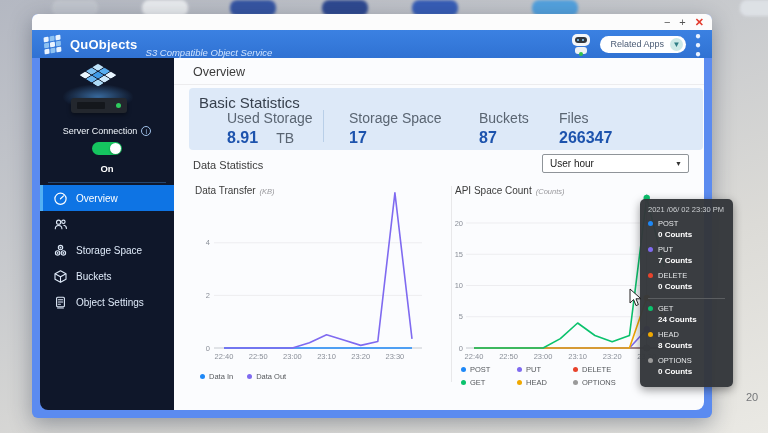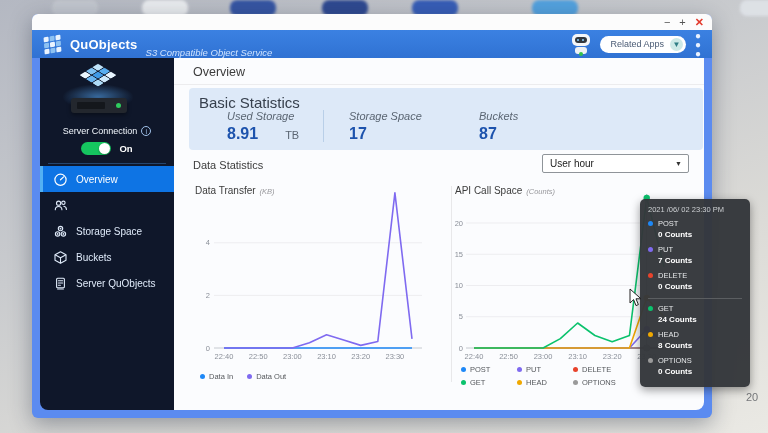--- a/index.html
+++ b/index.html
@@ -71,21 +71,21 @@
   .holo i:nth-child(7){background:#eaf6ff;} .holo i:nth-child(8){background:#6ab6f2;}
   .holo i:nth-child(9){background:#aedcf8;}
   .nas { position:absolute; left:31px; top:40px; width:56px; height:15px; background:#23272e;
     border-radius:3px; box-shadow:0 2px 4px rgba(0,0,0,.4); }
   .nas .screen { position:absolute; left:6px; top:4px; width:28px; height:7px; background:#14171c; border-radius:1px; }
   .nas .led { position:absolute; right:6px; top:5px; width:5px; height:5px; background:#2ecb5e; border-radius:50%; }
   .conn-row { display:flex; align-items:center; justify-content:center; gap:4px; margin-top:6px; }
   .conn-label { font-size:9px; color:#f2f7fd; }
   .info-icon { width:10px; height:10px; border:1px solid #9fc0e8; border-radius:50%;
     font-size:7px; line-height:9px; text-align:center; color:#9fc0e8; }
-  .toggle-row { display:flex; align-items:center; justify-content:center; gap:8px; margin-top:6px; }
+  .toggle-row { display:flex; align-items:center; justify-content:center; gap:8px; margin-top:6px;flex-direction:column; }
   .toggle { width:30px; height:13px; background:#15c55f; border-radius:7px; position:relative; cursor:pointer; }
   .toggle .knob { position:absolute; right:1px; top:1px; width:11px; height:11px; background:#fff; border-radius:50%;
     box-shadow:0 1px 2px rgba(0,0,0,.3); }
   .toggle-state { font-size:9.5px; font-weight:bold; color:#fff; }
   .side-divider { height:1px; background:#24466f; margin:8px 8px 0 8px; }
 
   .menu { margin-top:2px; }
   .menu-item { height:26px; display:flex; align-items:center; gap:8px; padding-left:13px;
     font-size:10px; color:#dfeaf9; cursor:pointer; }
   .menu-item svg { flex:0 0 auto; }
@@ -93,23 +93,23 @@
 
   
   .content { flex:1; background:#fbfcfe; border-radius:0 0 8px 0; position:relative; overflow:hidden; }
   .page-title { position:absolute; left:19px; top:7px; font-size:12.5px; color:#3c3c3c; }
   .title-rule { position:absolute; left:0; right:0; top:26px; height:1px; background:#ececee; }
 
   .stats-card { position:absolute; left:15px; top:30px; width:514px; height:62px;
     background:#dde9f8; border-radius:4px; }
   .stats-card .card-title { position:absolute; left:10px; top:6px; font-size:15px; color:#37404d; }
   .stat { position:absolute; top:22px; }
-  .stat .s-label { font-size:11px; color:#5a6572;font-style:italic; }
+  .stat .s-label { font-size:14px; color:#5a6572; }
   .stat .s-value { font-size:16px; font-weight:bold; color:#1d53ad; margin-top:3px; }
-  .stat .s-unit { font-size:11px; font-weight:normal; color:#5a6572; margin-left:27px; }
+  .stat .s-unit { font-size:14px; font-weight:normal; color:#5a6572; margin-left:18px; }
   .stat-divider { position:absolute; left:134px; top:22px; height:32px; width:1px; background:#b9cfe8; }
 
   .section-label { position:absolute; left:19px; top:101px; font-size:11px; color:#3c3c3c; }
   .range-select { position:absolute; left:368px; top:96px; width:147px; height:19px; background:#fff;
     border:1px solid #8f9499; border-radius:2px; display:flex; align-items:center; justify-content:space-between;
     padding:0 6px 0 7px; font-size:10px; color:#222; cursor:pointer; }
   .range-select .arrow { font-size:7px; color:#333; }
 
   .chart-col-divider { position:absolute; left:277px; top:128px; height:196px; width:1px; background:#e8e8ea; }
   .chart-title { position:absolute; font-size:10px; color:#3b3b3b; }
@@ -121,21 +121,21 @@
   #chart2 { left:282px; top:130px; }
 
   .legend { position:absolute; display:flex; flex-wrap:wrap; }
   #legend1 { left:26px; top:312px; gap:14px; }
   #legend2 { left:287px; top:305px; width:180px; }
   .legend .item { display:flex; align-items:center; gap:4px; font-size:7.5px; color:#55585c; height:13px; }
   #legend2 .item { width:56px; }
   .legend .dot { width:5px; height:5px; border-radius:50%; }
 
   
-  .chart-tooltip { position:absolute; left:640px; top:199px; width:110px; z-index:60;
+  .chart-tooltip { position:absolute; left:640px; top:199px; width:93px; z-index:60;
     background:rgba(52,55,59,.97); border-radius:5px; padding:6px 8px 7px 8px;
     box-shadow:0 3px 10px rgba(0,0,0,.4); color:#fff; }
   .chart-tooltip .tt-title { font-size:7.5px; color:#cdd0d3; margin-bottom:3px; white-space:nowrap; }
   .tt-name { display:flex; align-items:center; gap:5px; height:13px; font-size:7.5px; color:#e6e8ea; }
   .tt-name .dot { width:5px; height:5px; border-radius:50%; flex:0 0 auto; }
   .tt-val { padding-left:10px; height:13px; font-size:8px; font-weight:bold; color:#fff; }
   .tt-divider { height:1px; background:#5b5e61; margin:3px 0; }
 
   
   .cursor { position:absolute; left:629px; top:288px; z-index:70; }
@@ -256,21 +256,21 @@
             <path d="M7.5 1.8 L13 4.8 V10.2 L7.5 13.2 L2 10.2 V4.8 Z"></path>
             <path d="M2 4.8 L7.5 7.8 L13 4.8 M7.5 7.8 V13.2"></path>
           </svg>
           <span>Buckets</span>
         </div>
         <div class="menu-item">
           <svg width="15" height="15" viewBox="0 0 15 15" fill="none" stroke="#dfeaf9" stroke-width="1.1" stroke-linecap="round">
             <rect x="3.6" y="2.2" width="7.8" height="9.6" rx="1"></rect>
             <path d="M5.4 4.8h4.2 M5.4 7h4.2 M5.4 9.2h2 M4.6 13h5.8"></path>
           </svg>
-          <span>Server QuObjects</span>
+          <span>Object Settings</span>
         </div>
       </div>
     </div>
 
     <div class="content">
       <div class="page-title">Overview</div>
       <div class="title-rule"></div>
 
       <div class="stats-card">
         <div class="card-title">Basic Statistics</div>
@@ -279,20 +279,24 @@
           <div class="s-value"><span>8.91</span><span class="s-unit">TB</span></div>
         </div>
         <div class="stat-divider"></div>
         <div class="stat" style="left:160px">
           <div class="s-label">Storage Space</div>
           <div class="s-value">17</div>
         </div>
         <div class="stat" style="left:290px">
           <div class="s-label">Buckets</div>
           <div class="s-value">87</div>
+        </div>
+        <div class="stat" style="left:370px">
+          <div class="s-label">Files</div>
+          <div class="s-value">266347</div>
         </div>
       </div>
 
       <div class="section-label">Data Statistics</div>
       <div class="range-select">
         <span>User hour</span>
         <span class="arrow">▼</span>
       </div>
 
       <div class="chart-col-divider"></div>
@@ -321,21 +325,21 @@
             <span class="dot" style="background: rgb(30, 136, 247);"></span>
             <span>Data In</span>
           </div>
           <div class="item">
             <span class="dot" style="background: rgb(127, 106, 240);"></span>
             <span>Data Out</span>
           </div>
         </div>
 
       <div class="chart-title c2">
-        <span>API Call Space</span><span class="unit">(Counts)</span>
+        <span>API Space Count</span><span class="unit">(Counts)</span>
       </div>
       <svg id="chart2" class="chart" width="228" height="176" viewBox="0 0 228 176">
           <line x1="10" y1="160" x2="224" y2="160" stroke="#c6cad0" stroke-width="1"></line>
           <text x="7" y="162.5" text-anchor="end" font-size="7.5" fill="#8a8f98" font-family="Liberation Sans, sans-serif">0</text>
           <line x1="10" y1="128.75" x2="224" y2="128.75" stroke="#ededf0" stroke-width="1"></line>
           <text x="7" y="131.25" text-anchor="end" font-size="7.5" fill="#8a8f98" font-family="Liberation Sans, sans-serif">5</text>
           <line x1="10" y1="97.5" x2="224" y2="97.5" stroke="#ededf0" stroke-width="1"></line>
           <text x="7" y="100" text-anchor="end" font-size="7.5" fill="#8a8f98" font-family="Liberation Sans, sans-serif">10</text>
           <line x1="10" y1="66.25" x2="224" y2="66.25" stroke="#ededf0" stroke-width="1"></line>
           <text x="7" y="68.75" text-anchor="end" font-size="7.5" fill="#8a8f98" font-family="Liberation Sans, sans-serif">15</text>

